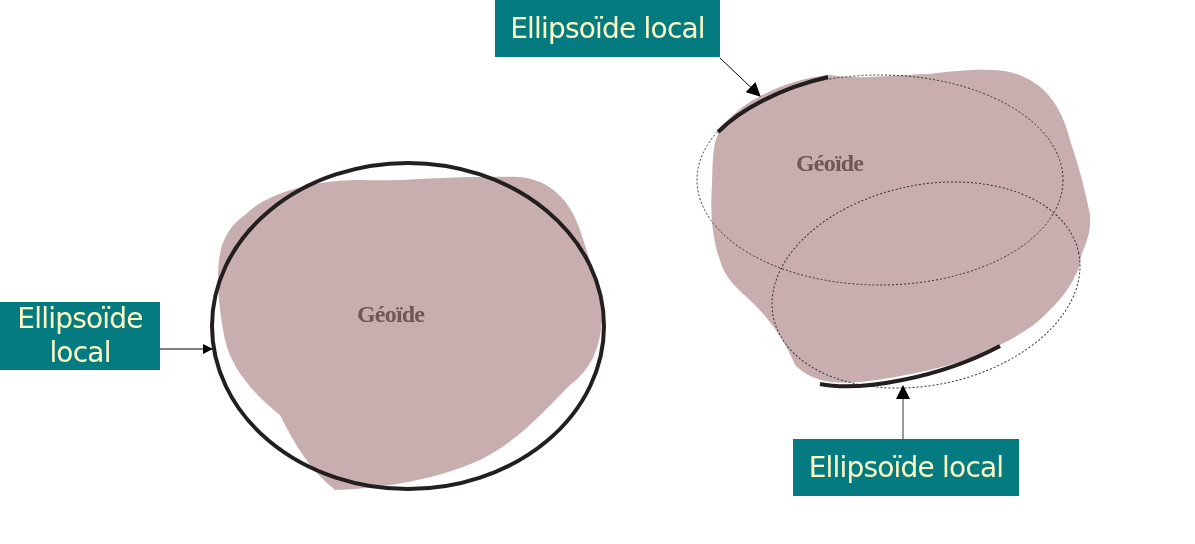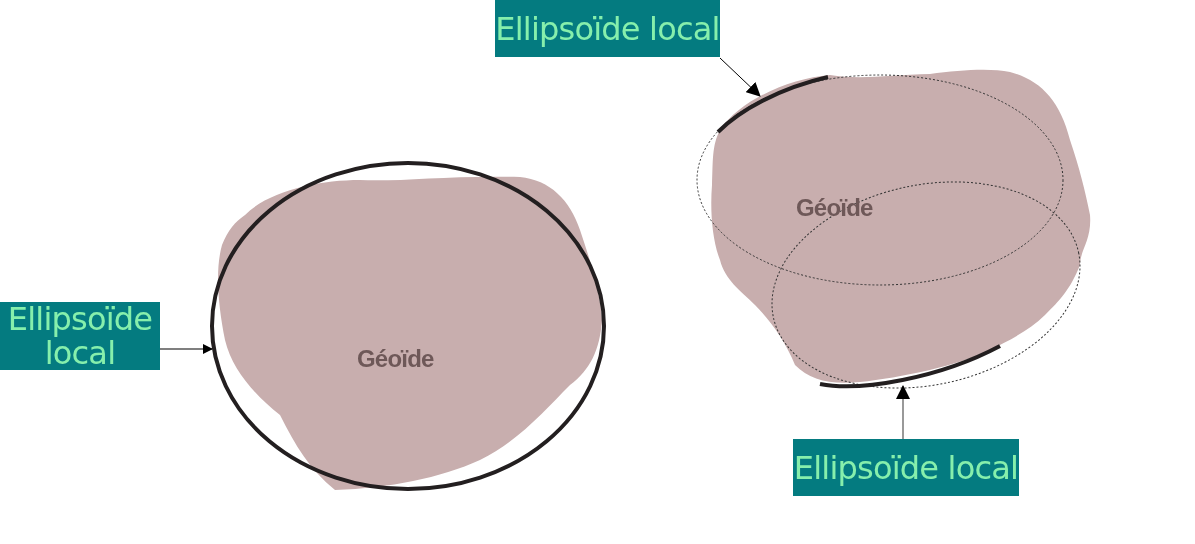--- a/index.html
+++ b/index.html
@@ -1,26 +1,26 @@
 <!DOCTYPE html>
 <html><head>
   <meta charset="utf-8">
   <style>
     html, body { margin: 0; padding: 0; background: #ffffff; }
     body { width: 1195px; height: 544px; position: relative; overflow: hidden; font-family: "DejaVu Sans", sans-serif; }
     svg.diagram { position: absolute; left: 0; top: 0; width: 1195px; height: 544px; }
     .label-box {
-      position: absolute; background: #047b80; color: #86efac;
+      position: absolute; background: #047b80; color: #fef9c3;
       display: flex; align-items: center; justify-content: center; text-align: left;
-      font-family: "DejaVu Sans", sans-serif; font-size: 32px; line-height: 34px;
+      font-family: "DejaVu Sans", sans-serif; font-size: 28px; line-height: 34px;
       letter-spacing: -0.8px;
     }
     .geoid-text {
       position: absolute; color: #6e5858; font-weight: bold; font-size: 24px;
-      font-family: Liberation Sans, sans-serif; letter-spacing: -0.8px; margin-top: 44px;
+      font-family: Liberation Serif, serif; letter-spacing: -0.8px;
     }
   </style>
 </head>
 <body>
 
 <svg class="diagram" viewBox="0 0 1195 544" xmlns="http://www.w3.org/2000/svg">
   <defs>
     <marker id="arrow" markerWidth="10" markerHeight="10" refX="9" refY="5" orient="auto" markerUnits="userSpaceOnUse">
       <path d="M0,0 L10,5 L0,10 z" fill="#000"></path>
     </marker>

